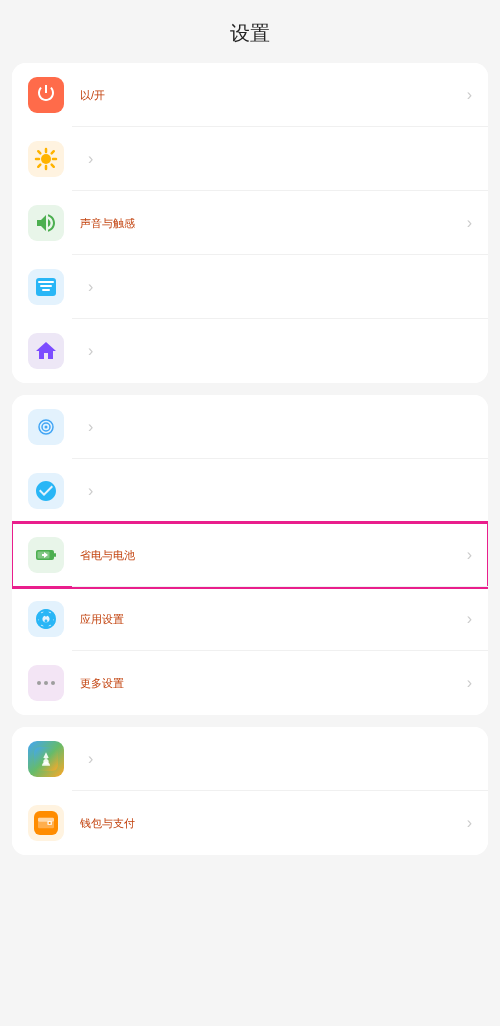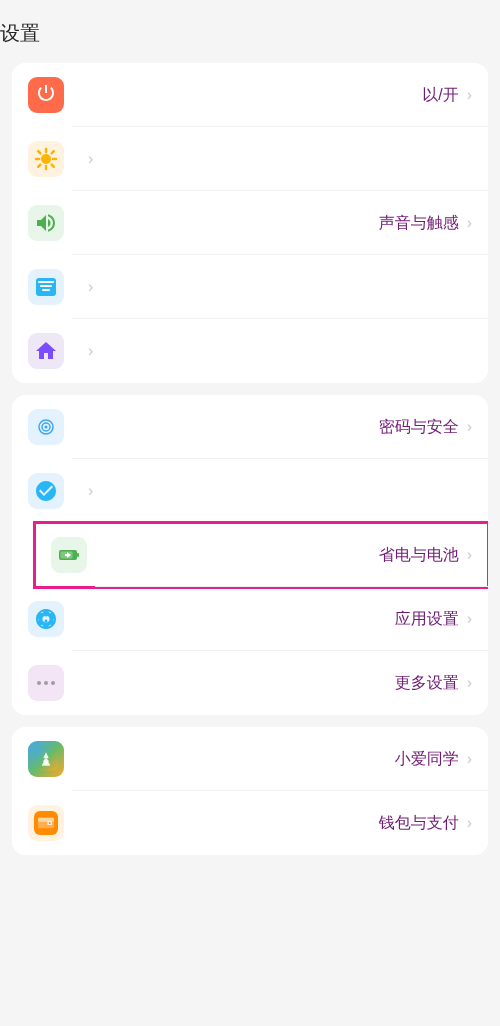--- a/index.html
+++ b/index.html
@@ -10,21 +10,21 @@
 
     body {
       width: 500px;
       min-height: 1026px;
       background-color: #f5f5f5;
       font-family: -apple-system, "PingFang SC", "Microsoft YaHei", sans-serif;
       color: #333;
     }
 
     .page-title {
-      text-align: left;
+      text-align: center;
       font-size: 20px;
       font-weight: 500;
       padding: 20px 0 16px;
       color: #222;
       background-color: #f5f5f5;
     }
 
     .section {
       background-color: #fff;
       margin-bottom: 12px;
@@ -50,44 +50,42 @@
       left: 60px;
       right: 0;
       height: 1px;
       background-color: #f0f0f0;
     }
 
     .menu-item.highlighted {
       outline: 3px solid #e91e8c;
       outline-offset: -1px;
       z-index: 10;
-      margin-left: 23px;
     }
 
     .icon-wrapper {
       width: 36px;
       height: 36px;
       border-radius: 9px;
       display: flex;
       align-items: center;
       justify-content: center;
       margin-right: 16px;
       flex-shrink: 0;
     }
 
     .icon-wrapper svg {
       width: 24px;
       height: 24px;
     }
 
     .menu-label {
       flex: 1;
-      font-size: 16px;
-      color: #701a75;
-      text-align: right;
+      font-size: 11px;
+      color: #c2410c;
     }
 
     .chevron {
       color: #ccc;
       font-size: 16px;
       margin-left: 8px;
     }
   </style>
 </head>
 <body>
@@ -161,21 +159,20 @@
 
   <div class="menu-item">
     <div class="icon-wrapper" style="background-color: #e3f2fd;">
       <svg viewBox="0 0 24 24" fill="#42a5f5" width="26" height="26">
         <circle cx="12" cy="12" r="10" fill="#e0f2fe" stroke="none"></circle>
         <circle cx="12" cy="12" r="7" fill="none" stroke="#42a5f5" stroke-width="1.5"></circle>
         <circle cx="12" cy="12" r="4" fill="none" stroke="#42a5f5" stroke-width="1.5"></circle>
         <circle cx="12" cy="12" r="1.5" fill="#42a5f5"></circle>
       </svg>
     </div>
-    <span class="menu-label">密码与安全</span>
     <span class="chevron">›</span>
   </div>
 
   <div class="menu-item">
     <div class="icon-wrapper" style="background-color: #e3f2fd;">
       <svg viewBox="0 0 24 24" fill="#29b6f6" width="26" height="26">
         <path d="M12 2C6.48 2 2 6.48 2 12s4.48 10 10 10 10-4.48 10-10S17.52 2 12 2zm-2 15l-5-5 1.41-1.41L10 14.17l7.59-7.59L19 8l-9 9z"></path>
       </svg>
     </div>
     <span class="chevron">›</span>
@@ -235,21 +232,20 @@
             <stop offset="50%" style="stop-color:#66bb6a;stop-opacity:1"></stop>
             <stop offset="100%" style="stop-color:#ffa726;stop-opacity:1"></stop>
           </linearGradient>
         </defs>
         <rect width="36" height="36" rx="9" fill="url(#xiaoai-grad)"></rect>
         <path d="M18 8l4 8-4 2-4-2 4-8z" fill="white" opacity="0.9"></path>
         <circle cx="18" cy="22" r="4" fill="white" opacity="0.9"></circle>
         <path d="M12 28c0-3.31 2.69-6 6-6s6 2.69 6 6H12z" fill="white" opacity="0.9"></path>
       </svg>
     </div>
-    <span class="menu-label">小爱同学</span>
     <span class="chevron">›</span>
   </div>
 
   <div class="menu-item">
     <div class="icon-wrapper" style="background-color: #fff3e0;">
       <svg viewBox="0 0 36 36" width="36" height="36">
         <rect width="36" height="36" rx="9" fill="#ff8c00"></rect>
         <rect x="6" y="10" width="24" height="16" rx="2" fill="white" opacity="0.3"></rect>
         <rect x="6" y="10" width="24" height="6" rx="2" fill="white" opacity="0.5"></rect>
         <rect x="20" y="15" width="7" height="6" rx="1" fill="white" opacity="0.8"></rect>

